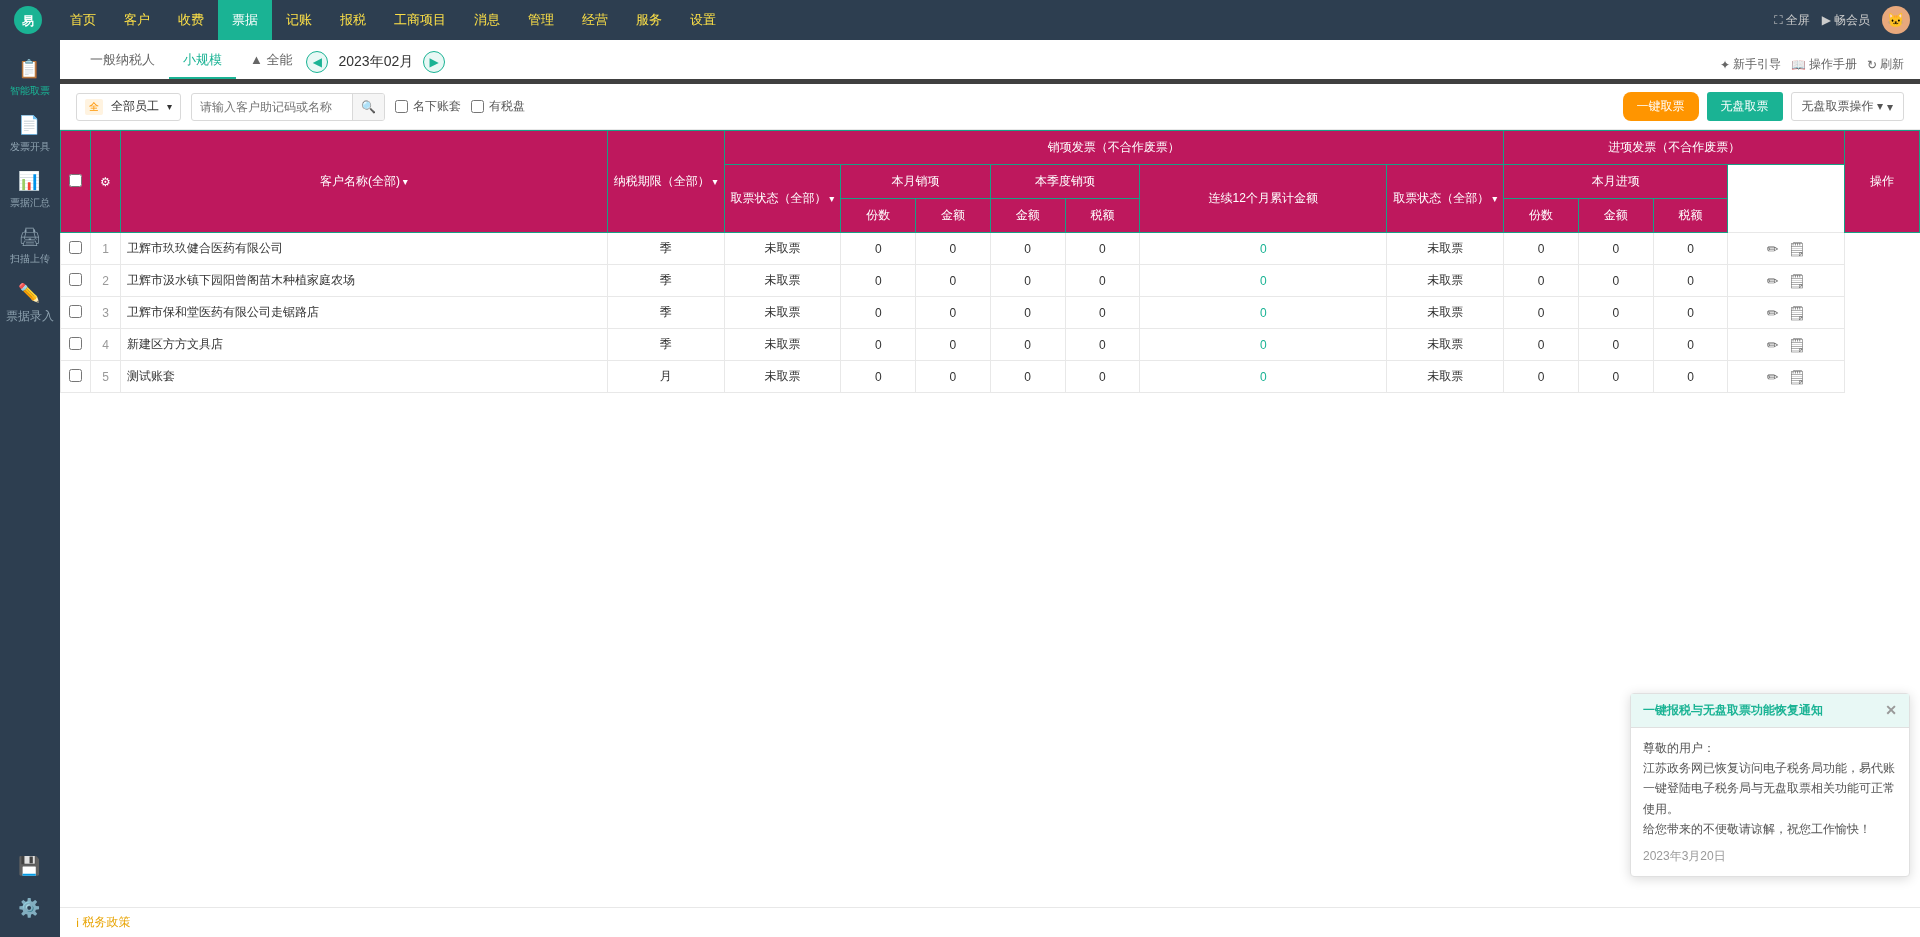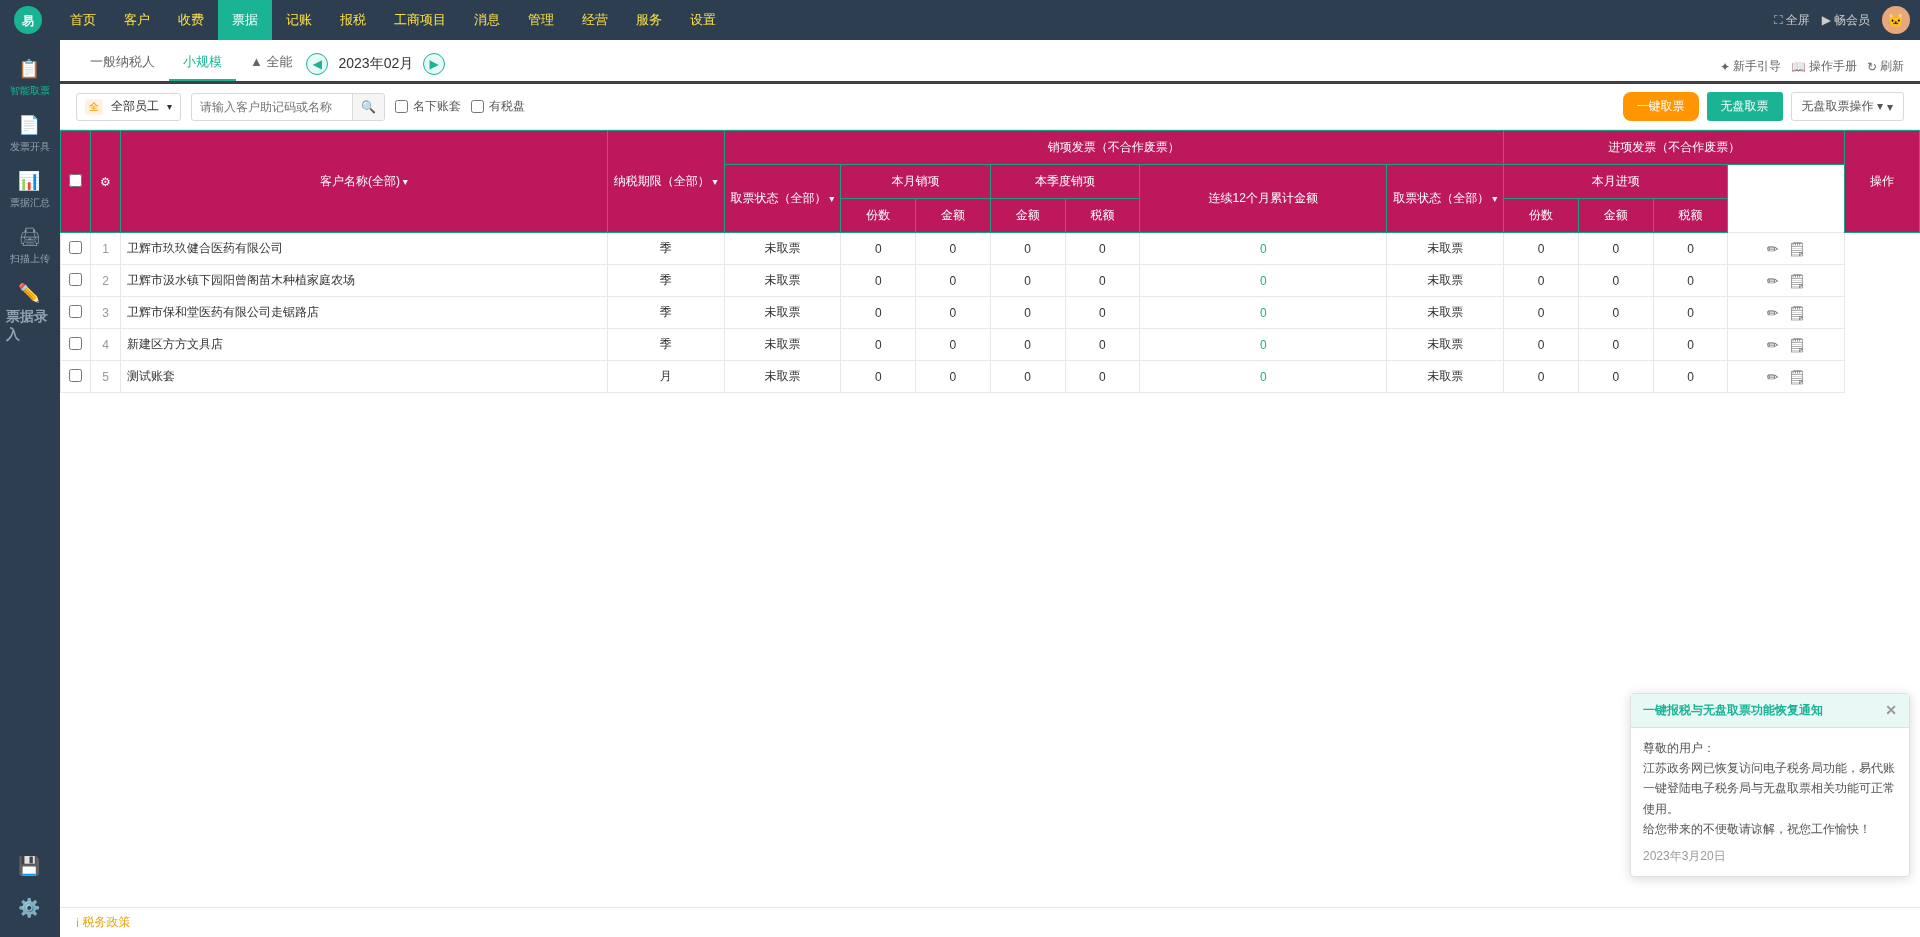--- a/index.html
+++ b/index.html
@@ -92,21 +92,21 @@
       flex: 1;
       display: flex;
       flex-direction: column;
       overflow: hidden;
       background: #f0f2f5;
     }
 
     
     .tab-bar {
       background: #fff;
-      border-bottom: 3px solid #404040;
+      border-bottom: 5px solid #404040;
       display: flex;
       align-items: flex-end;
       padding: 0 16px;
       height: 44px;
     }
     .tab-item {
       padding: 8px 14px;
       cursor: pointer;
       color: #666;
       font-size: 13px;
@@ -302,21 +302,21 @@
         <div class="sidebar-item">
           <span class="si-icon">📊</span>
           <span style="font-size:10px;">票据汇总</span>
         </div>
         <div class="sidebar-item">
           <span class="si-icon">🖨</span>
           <span style="font-size:10px;">扫描上传</span>
         </div>
         <div class="sidebar-item">
           <span class="si-icon">✏️</span>
-          <span style="font-size:14px;font-weight:bold;">票据录入</span>
+          <span style="font-size:12px;">票据录入</span>
         </div>
       </div>
     <div class="sidebar-bottom">
       <div class="sidebar-item">
         <span class="si-icon">💾</span>
       </div>
       <div class="sidebar-item">
         <span class="si-icon">⚙️</span>
       </div>
     </div>

